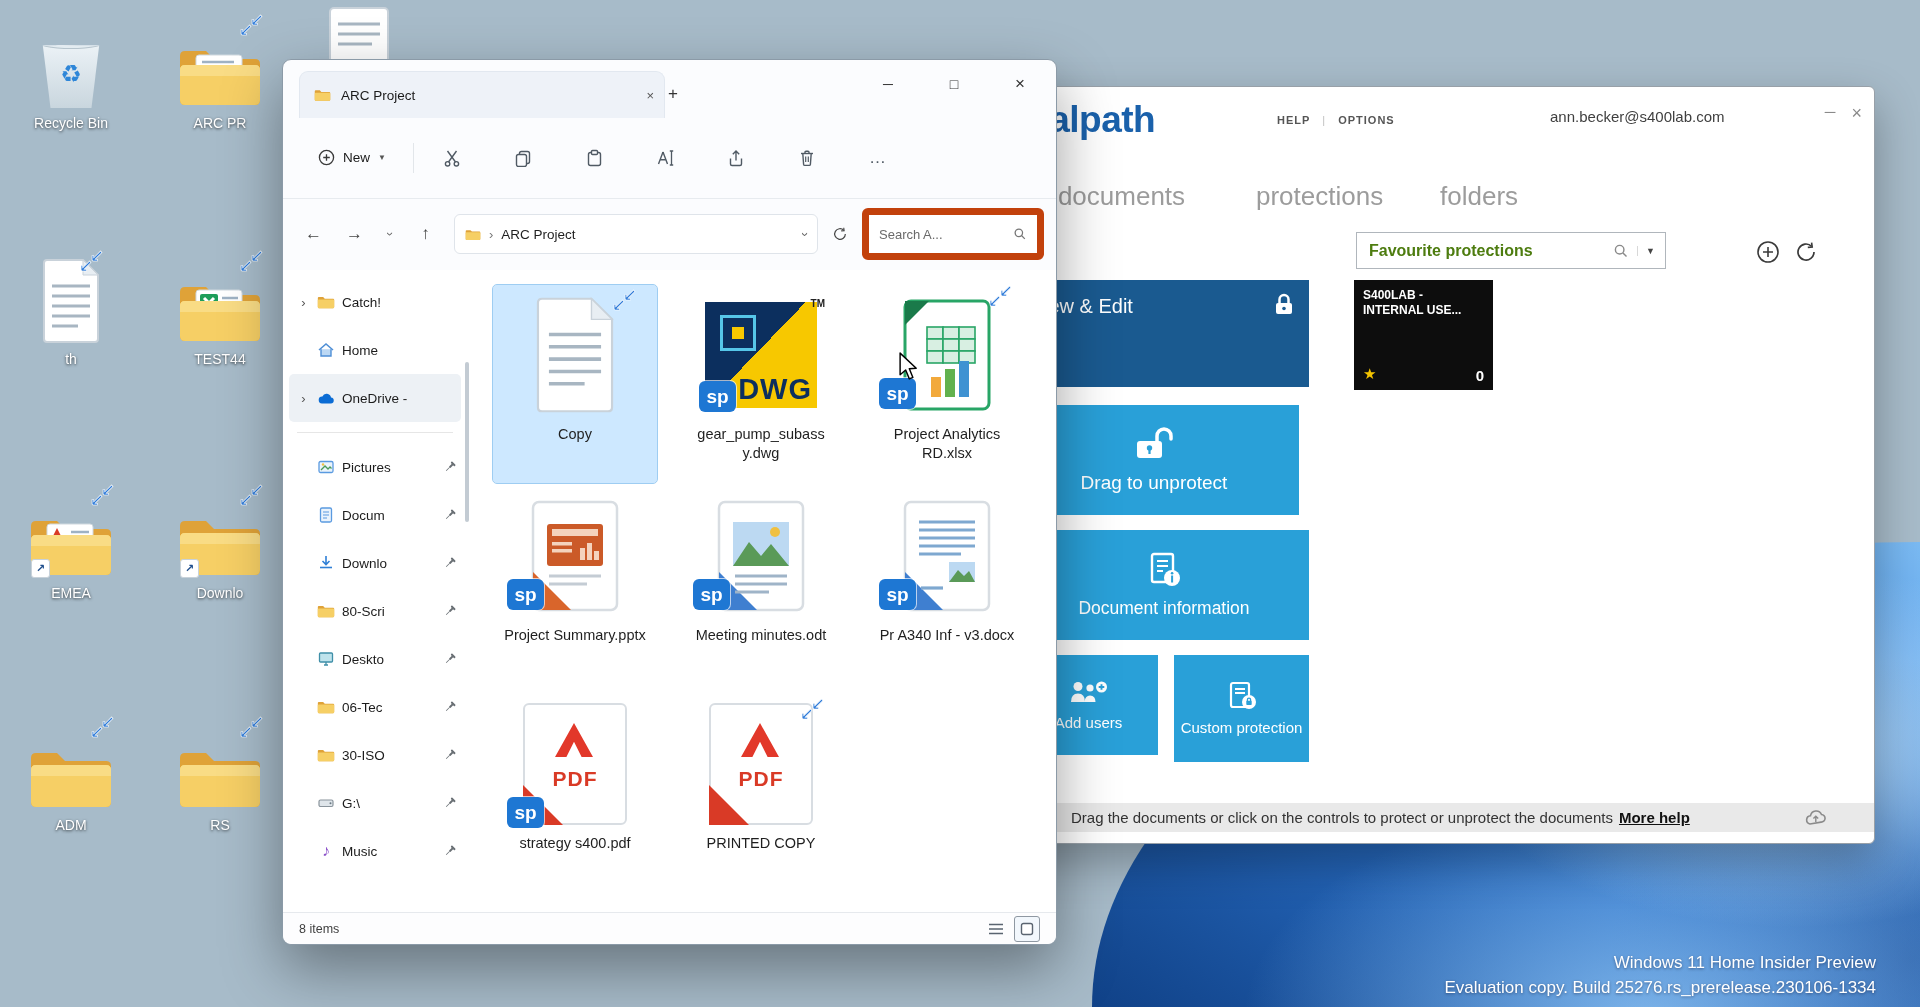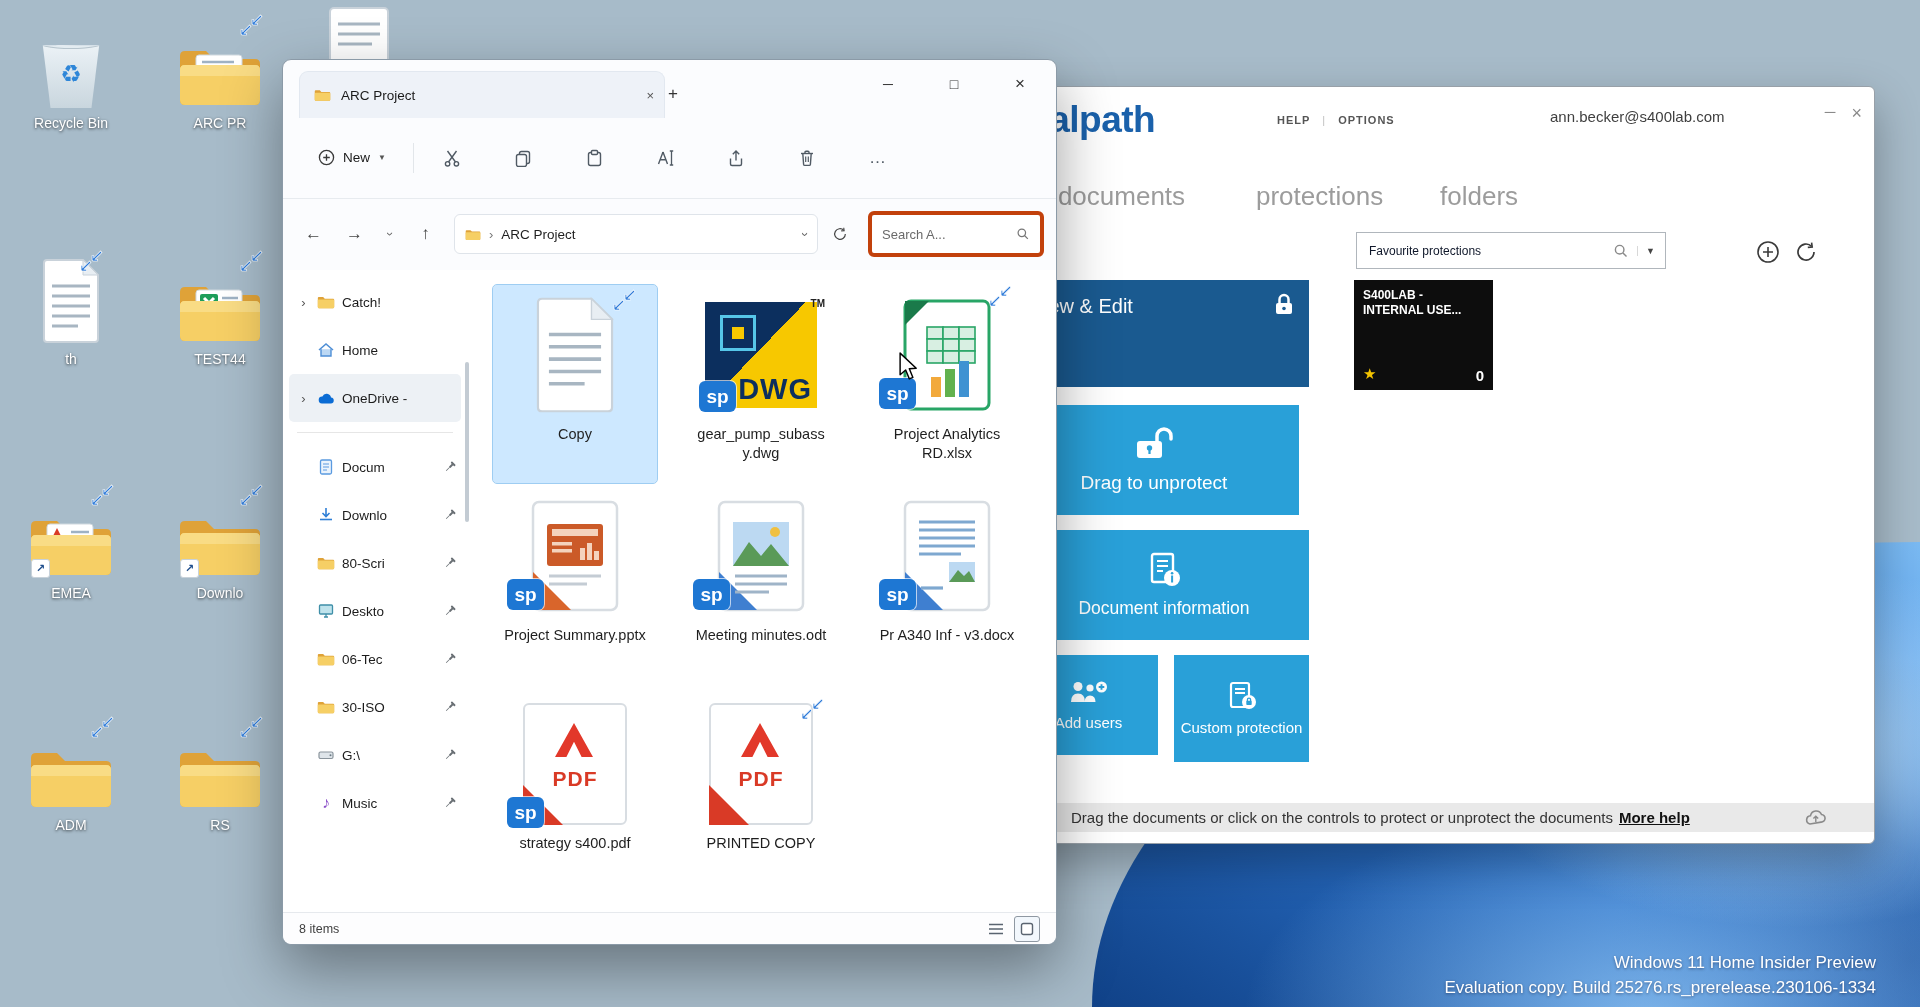--- a/index.html
+++ b/index.html
@@ -64,21 +64,21 @@
   .navrow{position:absolute;top:138px;left:0;right:0;height:72px;display:flex;align-items:center;
     padding:0 12px;gap:4px;border-bottom:1px solid #e7ebef;}
   .nbtn{width:37px;height:36px;display:flex;align-items:center;justify-content:center;font-size:17px;color:#454545;border-radius:5px;}
   .nbtn.small{width:26px;font-size:12px;color:#666;}
   .rot90{display:inline-block;transform:rotate(90deg);}
   .addrbox{width:342px;height:38px;background:#fff;border:1px solid #dfe4ea;border-radius:6px;
     display:flex;align-items:center;gap:8px;padding:0 10px;margin-left:6px;font-size:13.5px;color:#1f1f1f;}
   .addrbox .grow{flex:1;white-space:nowrap;overflow:hidden;}
   .crumb-sep{color:#777;font-size:13px;}
   .refreshbtn{width:36px;height:36px;display:flex;align-items:center;justify-content:center;border-radius:5px;}
-  .searchbox{margin-left:auto;width:148px;height:38px;background:#fff;border:4px solid #c2410c;border-radius:6px;
+  .searchbox{margin-left:auto;width:148px;height:38px;background:#fff;border:7px solid #c2410c;border-radius:6px;
     display:flex;align-items:center;gap:6px;padding:0 10px;font-size:13px;color:#6a6a6a;}
   .searchbox .grow{flex:1;white-space:nowrap;overflow:hidden;}
   .content{position:absolute;top:210px;left:0;right:0;bottom:31px;background:#fff;}
   .snav{position:absolute;left:6px;top:8px;width:172px;}
   .sitem{height:48px;display:flex;align-items:center;gap:7px;padding:0 4px 0 8px;border-radius:5px;
     font-size:13.5px;color:#1c1c1c;}
   .sitem .chev{width:13px;color:#555;font-size:13px;text-align:center;}
   .sitem .slbl{flex:1;white-space:nowrap;overflow:hidden;}
   .sitem.hl{background:#edf1f5;}
   .ssep{height:1px;background:#e6e6e6;margin:10px 8px;}
@@ -116,21 +116,21 @@
     box-shadow:0 18px 45px rgba(0,0,0,.3);z-index:5;background:#fff;}
   .sp-logo{position:absolute;left:64px;top:12px;font-size:37px;font-weight:bold;color:#1a61ab;letter-spacing:-.5px;}
   .sp-menu{position:absolute;left:336px;top:27px;display:flex;gap:12px;align-items:center;
     font-size:11px;letter-spacing:1px;color:#555;font-weight:bold;}
   .sp-menu .pipe{color:#c0c0c0;font-weight:normal;}
   .sp-email{position:absolute;left:609px;top:21px;font-size:15px;color:#3f3f3f;}
   .sp-wctrl{position:absolute;right:12px;top:16px;display:flex;gap:16px;color:#8a8a8a;font-size:15px;}
   .sp-tab{position:absolute;top:94px;font-size:26px;color:#9c9c9c;}
   .fav-dd{position:absolute;left:415px;top:145px;width:310px;height:37px;border:1px solid #b0b6bc;background:#fff;
     display:flex;align-items:center;gap:8px;padding:0 10px 0 12px;box-sizing:border-box;}
-  .fav-dd .grow{flex:1;font-size:12px;font-weight:normal;color:#0f172a;white-space:nowrap;overflow:hidden;}
+  .fav-dd .grow{flex:1;font-size:16px;font-weight:bold;color:#4d7c0f;white-space:nowrap;overflow:hidden;}
   .fav-dd .caret{font-size:9px;color:#444;padding-left:8px;border-left:1px solid #d8d8d8;}
   .hico{position:absolute;top:153px;width:24px;height:24px;}
   .tile{position:absolute;color:#fff;box-sizing:border-box;}
   .tile.dark{background:#1a5a90;}
   .tile.blue{background:#29a0d8;}
   .tile.center{display:flex;flex-direction:column;align-items:center;justify-content:center;gap:10px;text-align:center;}
   .t-viewedit-label{position:absolute;left:12px;top:15px;font-size:20px;}
   .t-lock{position:absolute;right:14px;top:12px;}
   .s400{position:absolute;left:413px;top:193px;width:139px;height:110px;background:#0d0d0d;color:#fff;
     padding:8px 9px;box-sizing:border-box;}
@@ -517,20 +517,36 @@
         <span class="slbl">Home</span>
       </div>
       <div class="sitem hl">
         <span class="chev">›</span>
         <svg width="18" height="14" viewBox="0 0 18 14">
           <path d="M5 12.5 a3.5 3.5 0 0 1 .4-7 A4.5 4.5 0 0 1 14 6.5 a3 3 0 0 1 -.5 6 Z" fill="#0b6cd4"></path>
         </svg>
         <span class="slbl">OneDrive -</span>
       </div>
       <div class="ssep"></div>
+      <div class="sitem">
+        <span class="chev"></span>
+        <svg width="18" height="18" viewBox="0 0 18 18">
+          <rect x="2" y="3.5" width="14" height="11" rx="1.5" fill="#eaf3fc" stroke="#5a9ae0" stroke-width="1.3"></rect>
+          <path d="M4 12 L8 8 L11 11 L13 9 L14.5 10.5" stroke="#4a9a5a" stroke-width="1.3" fill="none"></path>
+          <circle cx="6" cy="6.5" r="1.2" fill="#f0c040"></circle>
+        </svg>
+        <span class="slbl">Pictures</span>
+        <svg class="pin" width="14" height="14" viewBox="0 0 18 18">
+          <g transform="rotate(45 9 9)" fill="#6a7075">
+              <rect x="7.8" y="3" width="2.4" height="7" rx="1"></rect>
+              <rect x="5.5" y="2" width="7" height="2.5" rx="1"></rect>
+              <rect x="8.5" y="10" width="1" height="6"></rect>
+            </g>
+        </svg>
+      </div>
       <div class="sitem">
         <span class="chev"></span>
         <svg width="18" height="18" viewBox="0 0 18 18">
           <rect x="3.5" y="2" width="11" height="14" rx="1.5" fill="#eaf3fc" stroke="#5a9ae0" stroke-width="1.3"></rect>
           <path d="M6 6 H12 M6 9 H12 M6 12 H10" stroke="#5a9ae0" stroke-width="1.2"></path>
         </svg>
         <span class="slbl">Docum</span>
         <svg class="pin" width="14" height="14" viewBox="0 0 18 18">
           <g transform="rotate(45 9 9)" fill="#6a7075">
               <rect x="7.8" y="3" width="2.4" height="7" rx="1"></rect>

